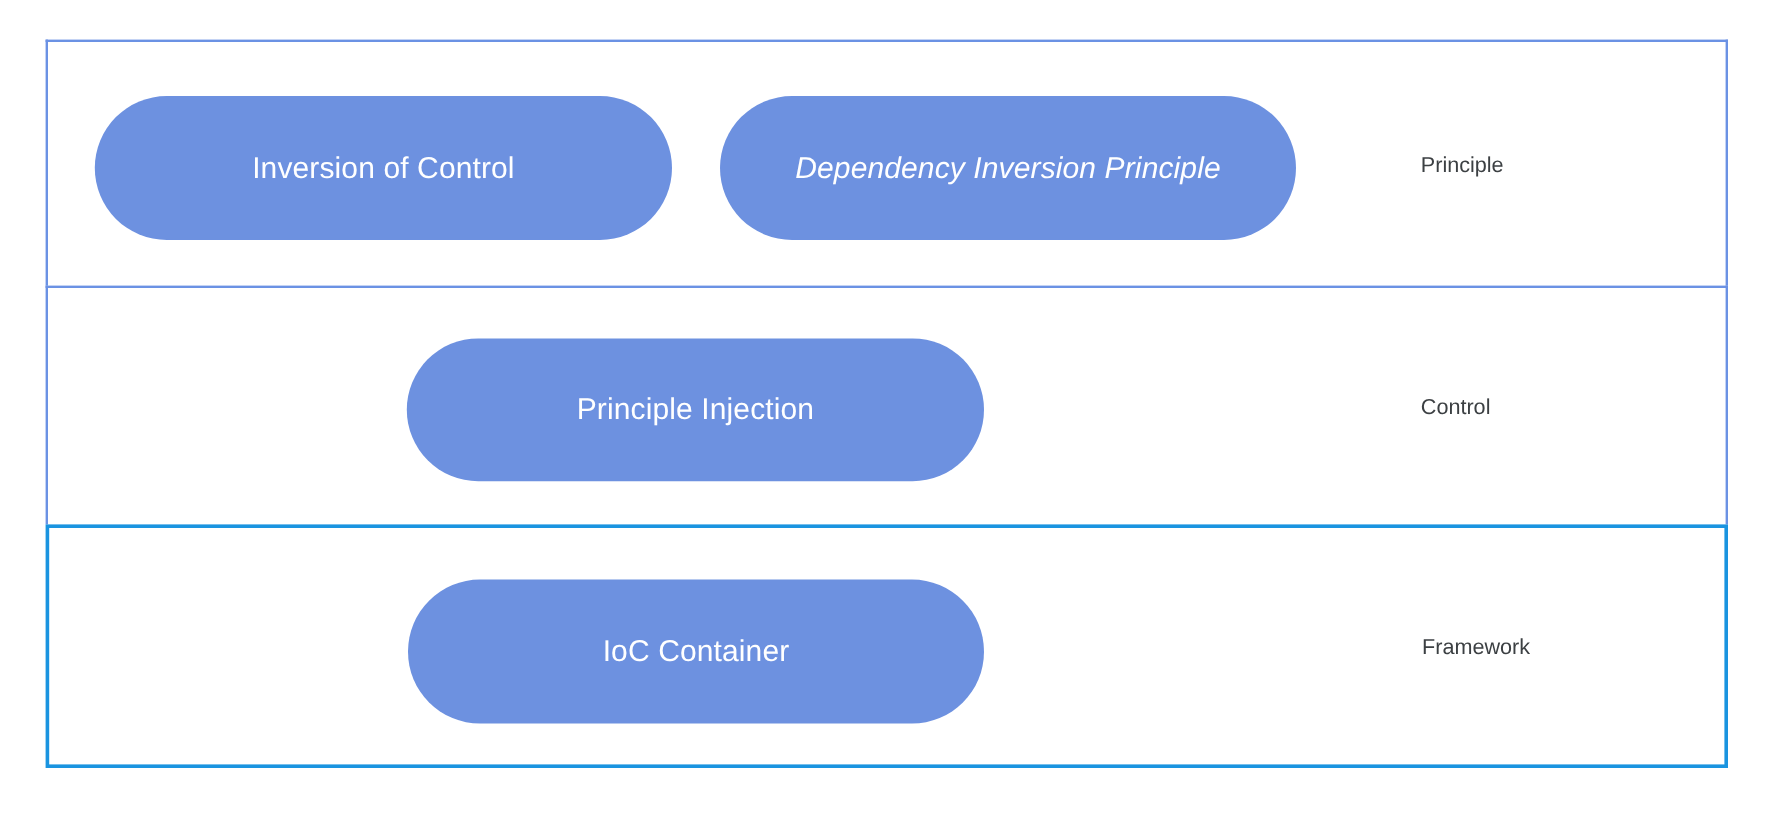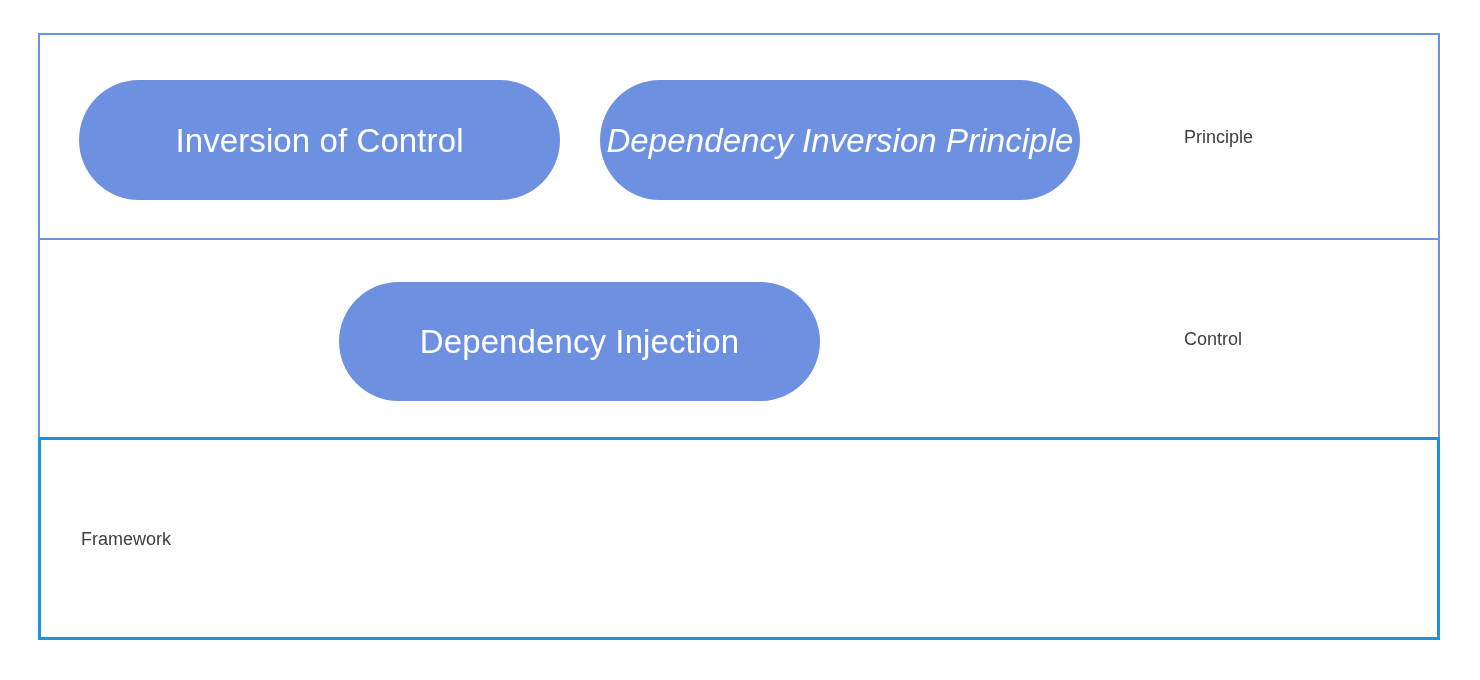--- a/index.html
+++ b/index.html
@@ -78,21 +78,21 @@
     align-items: center;
   }
 
   .pill {
     background: var(--c-pill);
     color: var(--c-pilltext);
     border-radius: 999px;
     display: flex;
     align-items: center;
     justify-content: center;
-    font-size: 33px;
+    font-size: 25px;
     font-weight: 400;
     line-height: 1;
     letter-spacing: 0.1px;
     white-space: nowrap;
     user-select: none;
   }
 
   
   .pill-ioc-principle {
     position: absolute;
@@ -154,24 +154,29 @@
         <div class="pill pill-dip">
           <span>Dependency Inversion Principle</span>
         </div>
       </div>
       <div class="row-label">Principle</div>
     </div>
 
     <div class="layer-row row-pattern">
       <div class="pill-zone">
         <div class="pill pill-di">
-          <span>Dependency Injection</span>
+          <span>Principle Injection</span>
         </div>
       </div>
       <div class="row-label">Control</div>
     </div>
 
     <div class="layer-row row-framework">
+      <div class="pill-zone">
+        <div class="pill pill-container">
+          <span>IoC Container</span>
+        </div>
+      </div>
       <div class="row-label">Framework</div>
     </div>
 
   </div>
 </div>
 
 </body></html>

